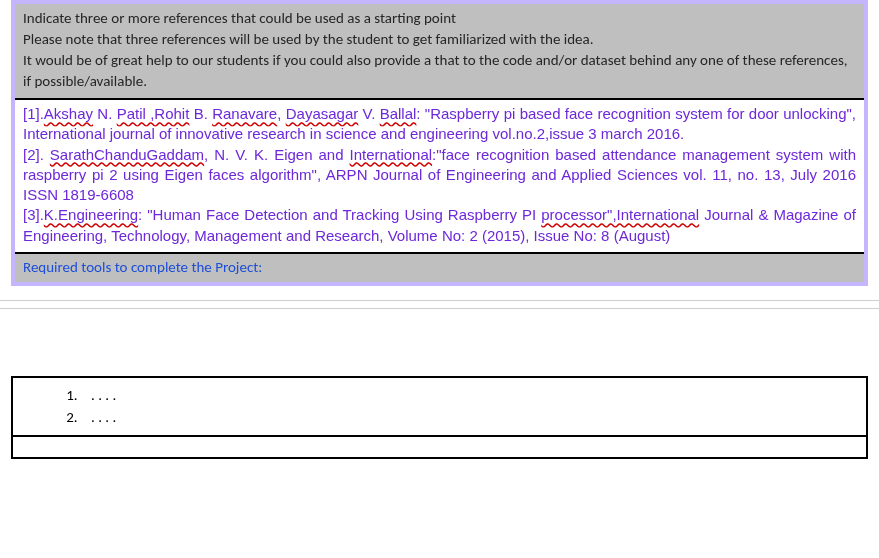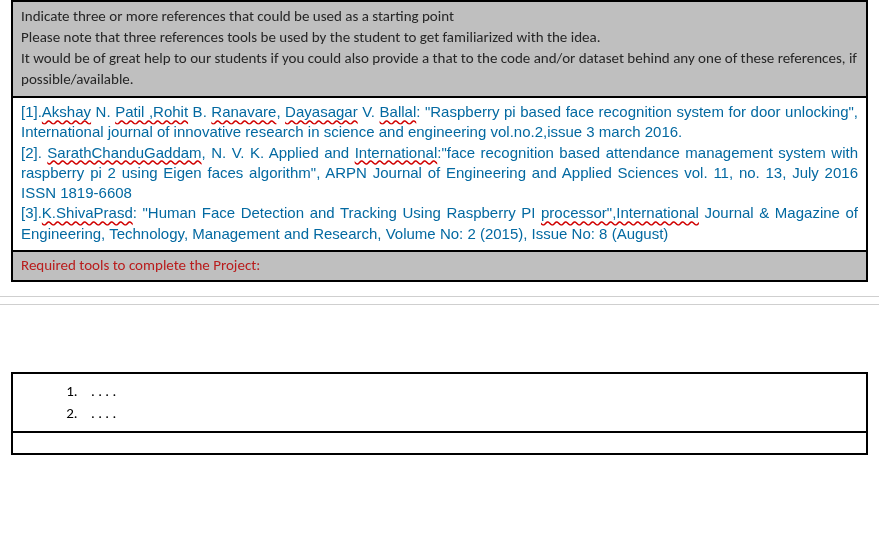--- a/index.html
+++ b/index.html
@@ -12,21 +12,21 @@
     height:558px;
     overflow:hidden;
   }
   .page{
     width:879px;
     background:#fff;
   }
   .form-table{
     width:857px;
     margin:0 auto 0 auto;
-    border:1px solid #c4b5fd;
+    border:4px solid #c4b5fd;
     border-collapse:collapse;
     box-sizing:border-box;
   }
   .form-table td{
     border:2px solid #000;
     padding:4px 8px 6px 8px;
     vertical-align:top;
     box-sizing:border-box;
   }
   .hdr-cell{
@@ -34,26 +34,26 @@
     color:#262626;
     font-size:15px;
     line-height:1.4;
   }
   .refs-cell{
     background:#fff;
     font-family:Arial, sans-serif;
     font-size:15px;
     line-height:1.35;
     text-align:justify;
-    color:#0369a1;
+    color:#6d28d9;
     padding-bottom:34px;
   }
   .tools-hdr-cell{
     background:#bfbfbf;
-    color:#b91c1c;
+    color:#1d4ed8;
     font-size:15px;
   }
   
   .sq{
     text-decoration:underline wavy #d00000;
     text-decoration-skip-ink:none;
     text-underline-offset:2px;
   }
 
   
@@ -110,35 +110,35 @@
 <body>
 
 <div class="page">
 
   <table class="form-table">
 
     <tbody>
         <tr>
       <td class="hdr-cell">
         <div>Indicate three or more references that could be used as a starting point</div>
-        <div>Please note that three references tools be used by the student to get familiarized with the idea.</div>
+        <div>Please note that three references will be used by the student to get familiarized with the idea.</div>
         <div>It would be of great help to our students if you could also provide a that to the code and/or dataset behind any one of these references, if possible/available.</div>
       </td>
     </tr>
 
     <tr>
       <td class="refs-cell">
         <div>
           <span>[1].</span><span class="sq">Akshay</span><span> N. </span><span class="sq">Patil ,Rohit</span><span> B. </span><span class="sq">Ranavare</span><span>, </span><span class="sq">Dayasagar</span><span> V. </span><span class="sq">Ballal</span><span>: "Raspberry pi based face recognition system for door unlocking", International journal of innovative research in science and engineering vol.no.2,issue 3 march 2016.</span>
         </div>
         <div>
-          <span>[2]. </span><span class="sq">SarathChanduGaddam</span><span>, N. V. K. Applied and </span><span class="sq">International</span><span>:"face recognition based attendance management system with raspberry pi 2 using Eigen faces algorithm", ARPN Journal of Engineering and Applied Sciences vol. 11, no. 13, July 2016 ISSN 1819-6608</span>
+          <span>[2]. </span><span class="sq">SarathChanduGaddam</span><span>, N. V. K. Eigen and </span><span class="sq">International</span><span>:"face recognition based attendance management system with raspberry pi 2 using Eigen faces algorithm", ARPN Journal of Engineering and Applied Sciences vol. 11, no. 13, July 2016 ISSN 1819-6608</span>
         </div>
         <div>
-          <span>[3].</span><span class="sq">K.ShivaPrasd</span><span>: "Human Face Detection and Tracking Using Raspberry PI </span><span class="sq">processor",International</span><span> Journal &amp; Magazine of Engineering, Technology, Management and Research, Volume No: 2 (2015), Issue No: 8 (August)</span>
+          <span>[3].</span><span class="sq">K.Engineering</span><span>: "Human Face Detection and Tracking Using Raspberry PI </span><span class="sq">processor",International</span><span> Journal &amp; Magazine of Engineering, Technology, Management and Research, Volume No: 2 (2015), Issue No: 8 (August)</span>
         </div>
       </td>
     </tr>
 
     <tr>
       <td class="tools-hdr-cell">
         <span>Required tools to complete the Project:</span>
       </td>
     </tr>
 

